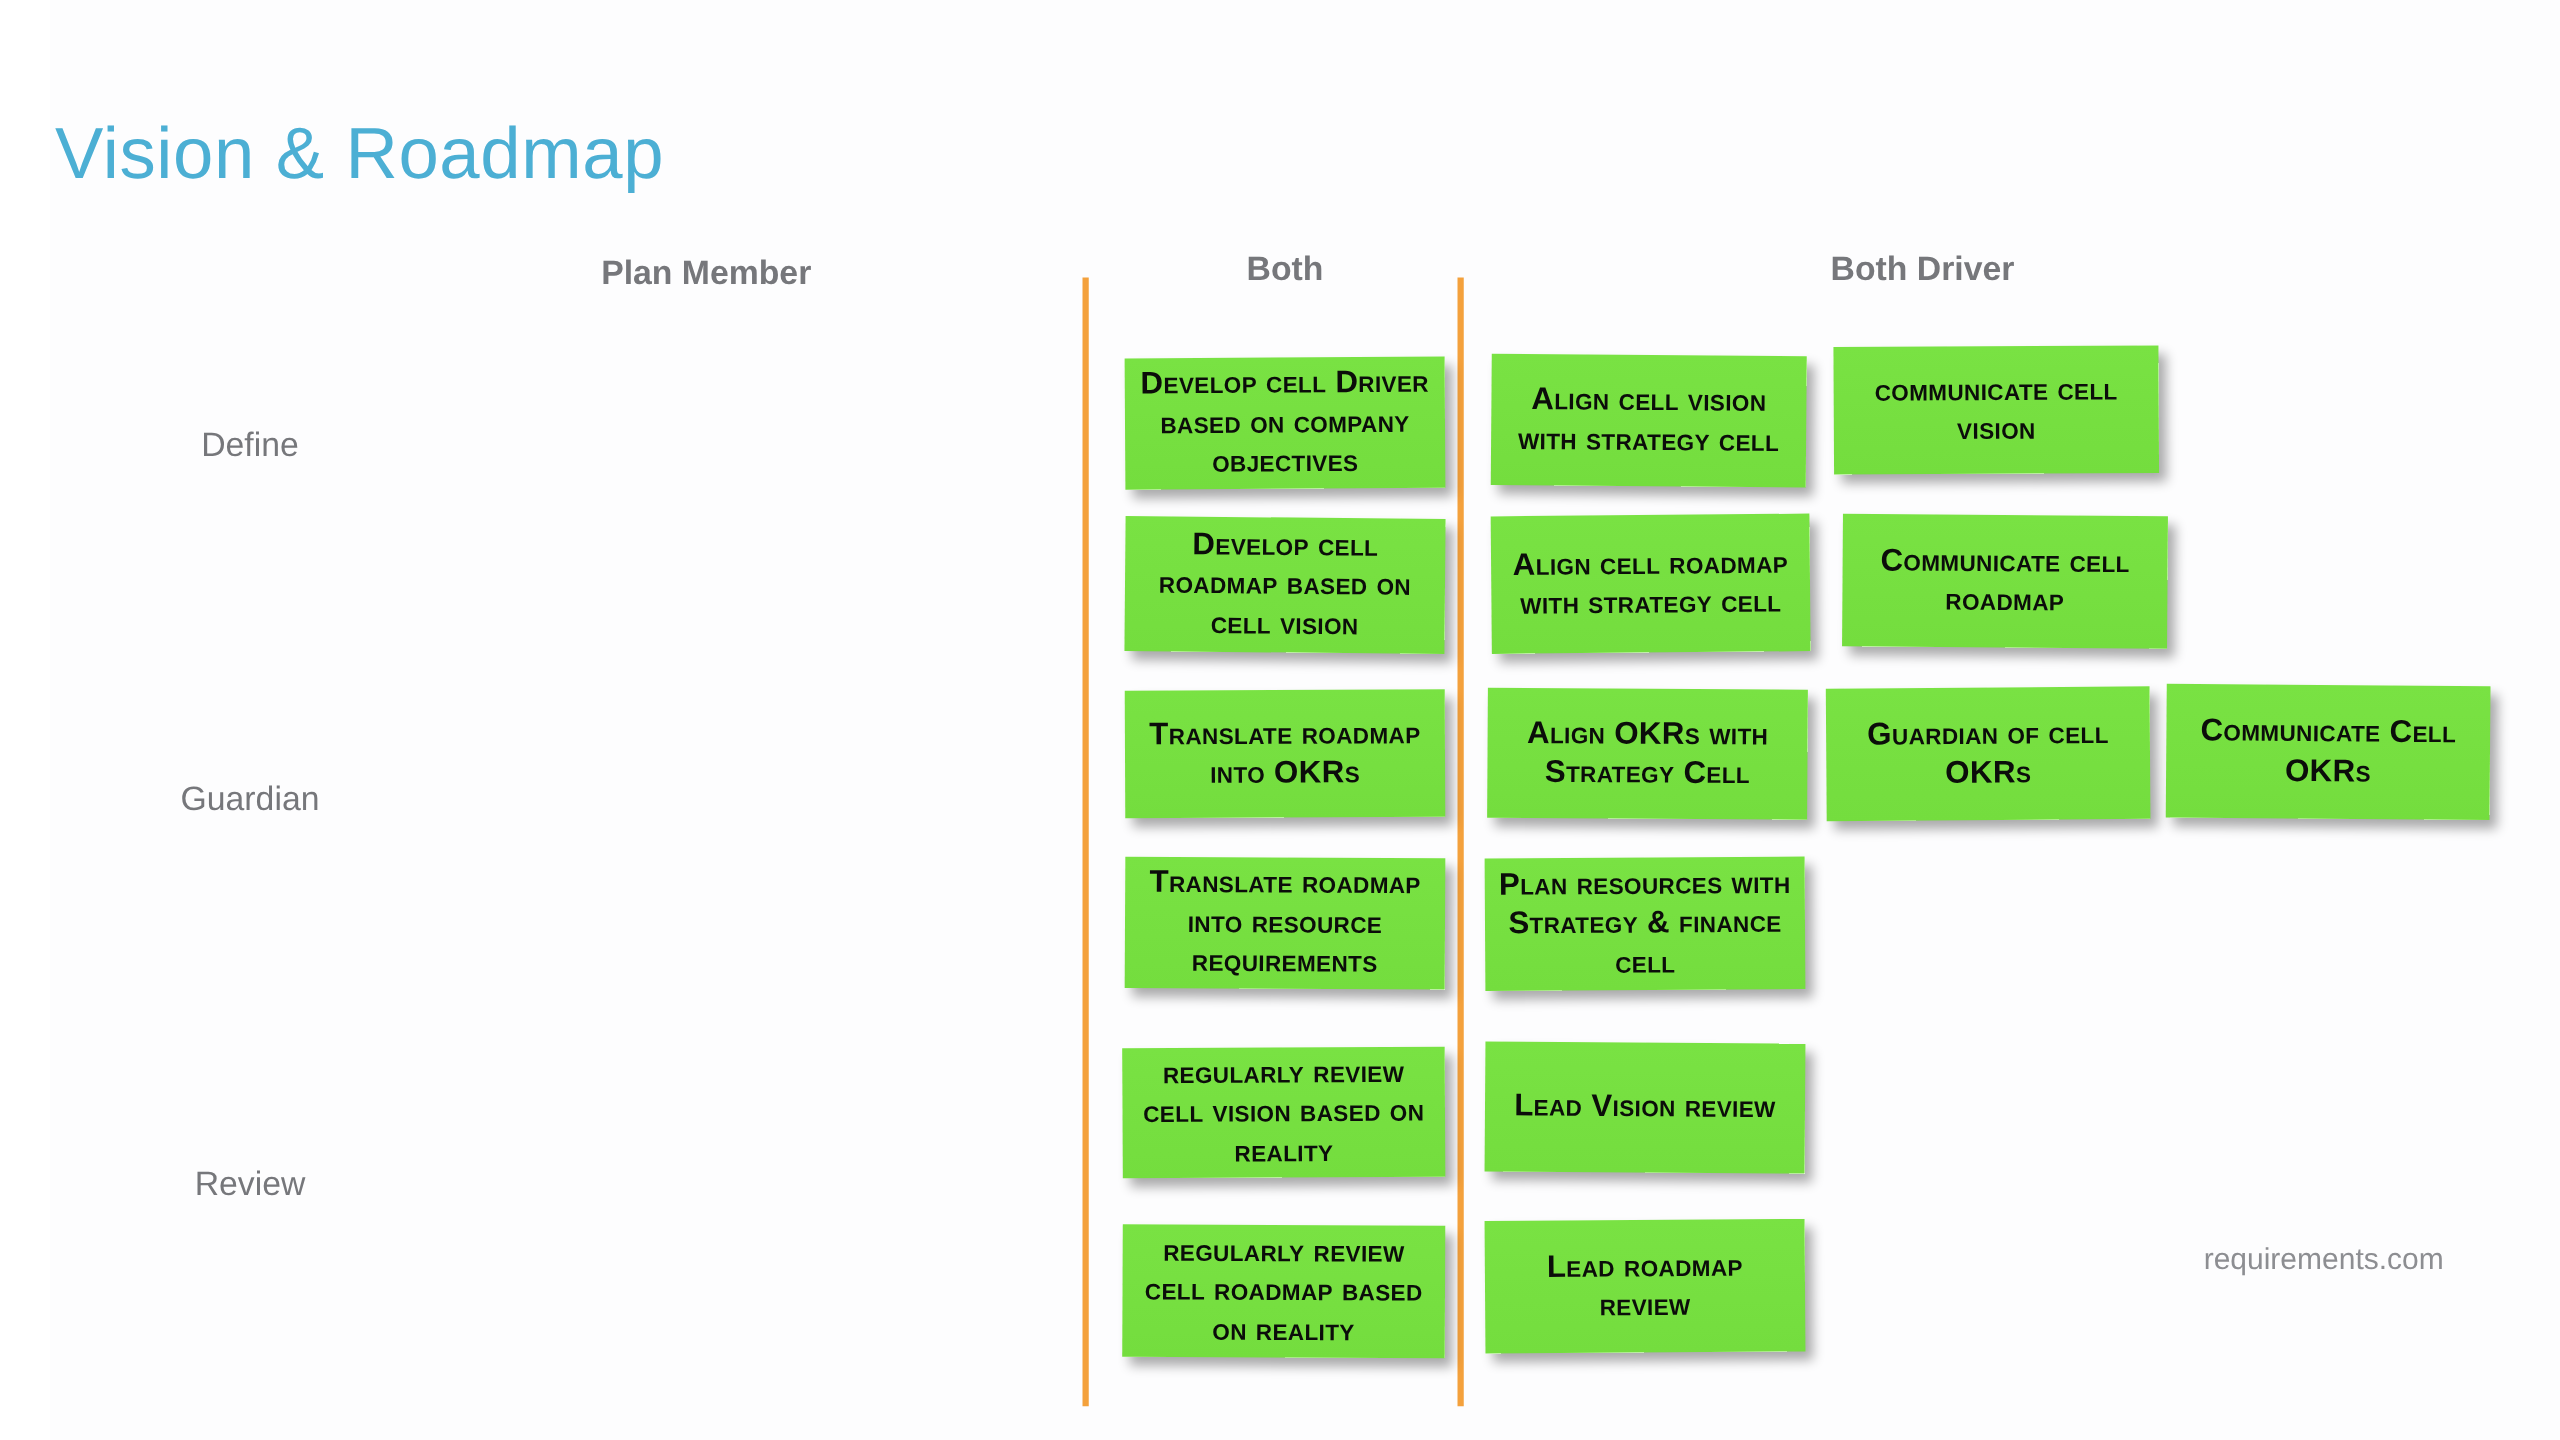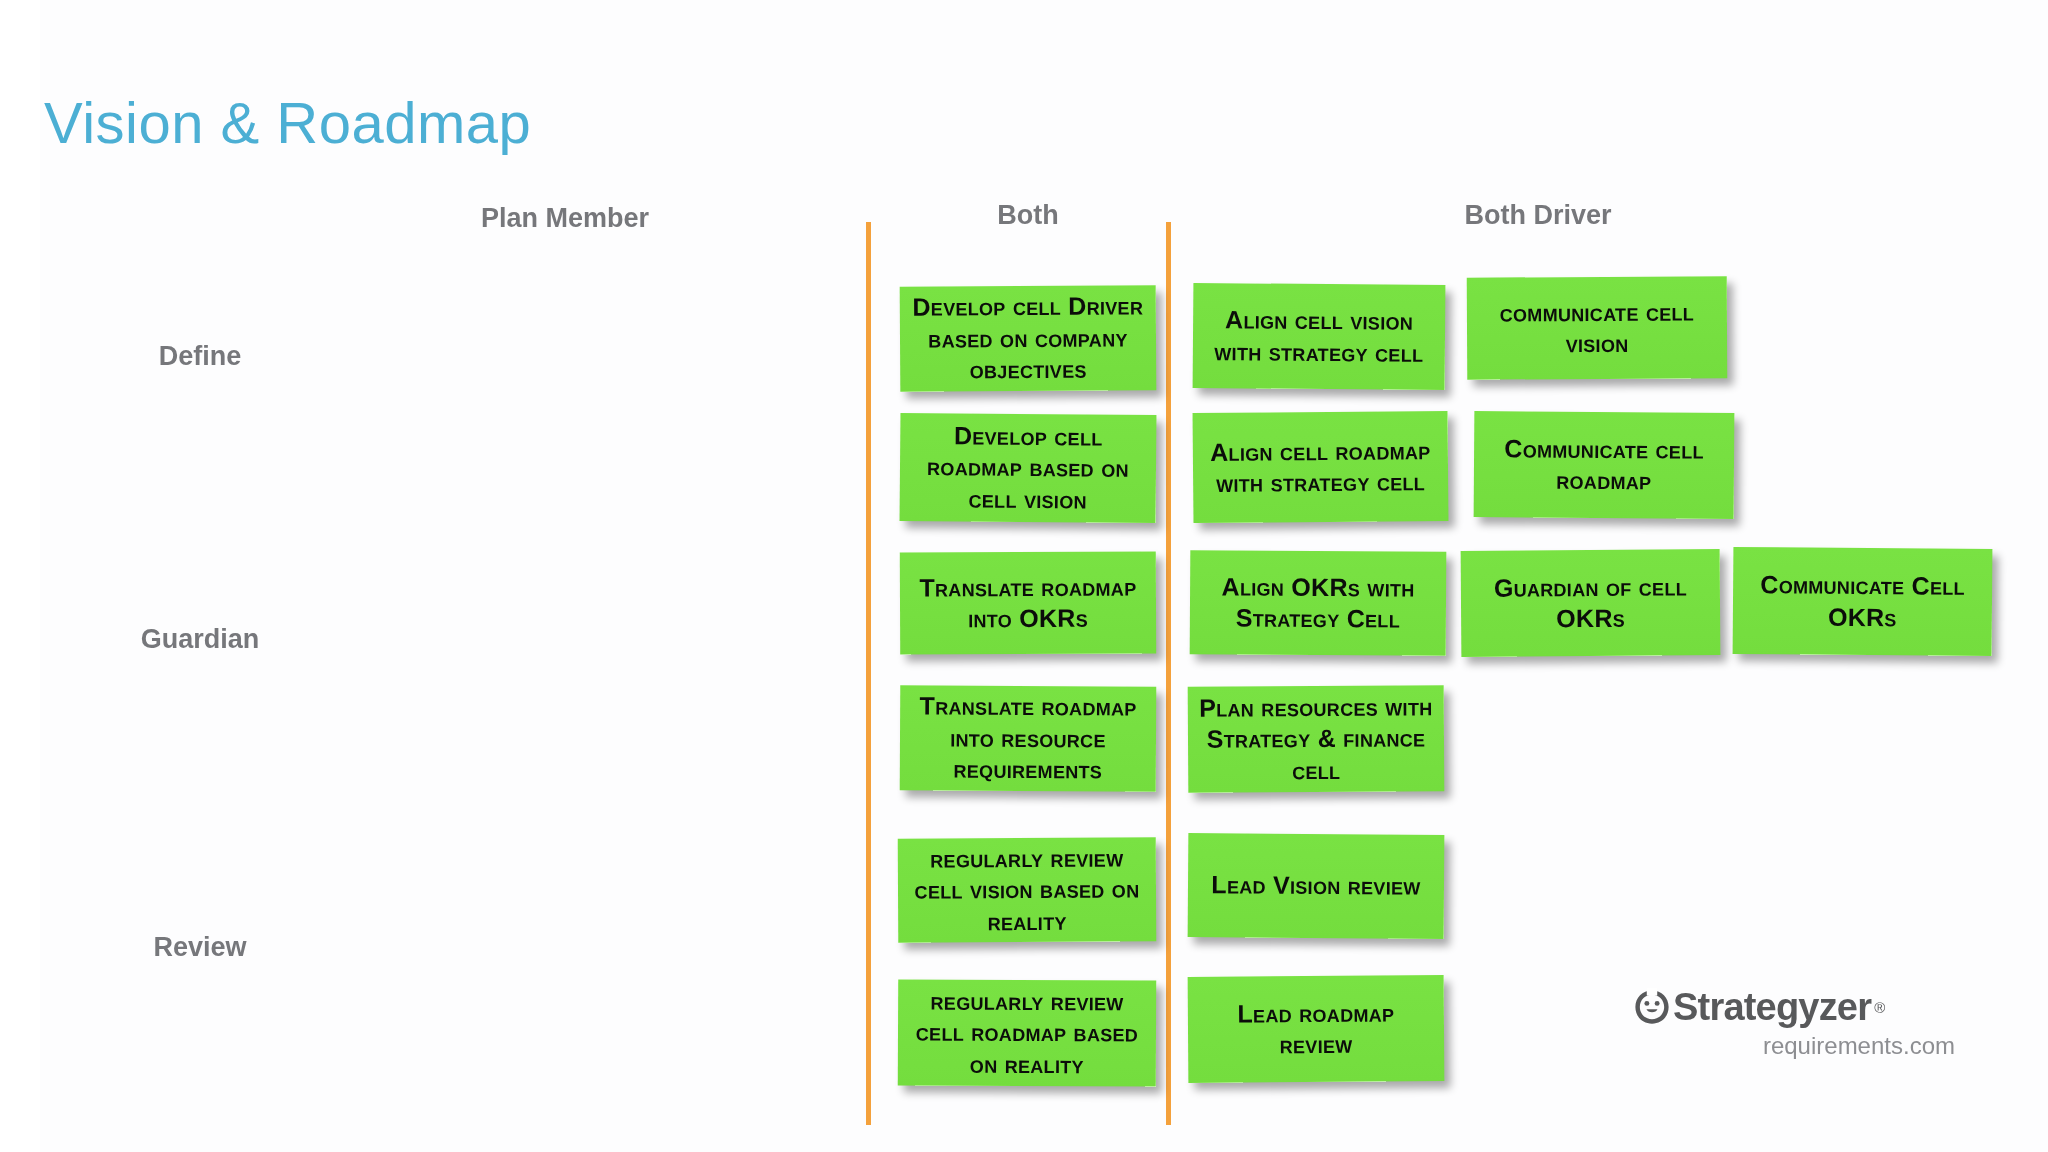--- a/index.html
+++ b/index.html
@@ -48,21 +48,21 @@
     transform: translateX(-50%);
   }
   #header-cell-member { left: 565px; top: 203px; }
   #header-both        { left: 1028px; top: 200px; }
   #header-cell-driver { left: 1538px; top: 200px; }
 
   
   .row-label {
     position: absolute;
     font-size: 27px;
-    font-weight: bold;
+    font-weight: normal;
     color: #76777b;
     white-space: nowrap;
     transform: translateX(-50%);
   }
   #row-label-define    { left: 200px; top: 341px; }
   #row-label-translate { left: 200px; top: 624px; }
   #row-label-review    { left: 200px; top: 932px; }
 
   
   .divider {
@@ -206,25 +206,14 @@
 </div>
 
 <div class="note" style="left:898px;  top:980px; width:258px; height:106px; transform:rotate(0.25deg);">
   <span class="note-text">regularly review cell roadmap based on reality</span>
 </div>
 <div class="note" style="left:1188px; top:976px; width:256px; height:106px; transform:rotate(-0.4deg);">
   <span class="note-text">Lead roadmap review</span>
 </div>
 
 <div id="logo-block">
-  <div id="logo-row">
-    <svg id="logo-mark" viewBox="0 0 40 40">
-      <path d="M20 2.5 C30.2 2.5 37.5 10.2 37.5 20 C37.5 29.8 30.2 37.5 20 37.5 C9.8 37.5 2.5 29.8 2.5 20 C2.5 10.2 9.8 2.5 20 2.5 Z M20 7.2 C12.6 7.2 7.2 12.9 7.2 20 C7.2 27.1 12.6 32.8 20 32.8 C27.4 32.8 32.8 27.1 32.8 20 C32.8 12.9 27.4 7.2 20 7.2 Z" fill="#58595b"></path>
-      <rect x="14.5" y="0" width="11" height="8" fill="#ffffff"></rect>
-      <circle cx="14.6" cy="16.2" r="2.6" fill="#58595b"></circle>
-      <circle cx="25.4" cy="16.2" r="2.6" fill="#58595b"></circle>
-      <path d="M14.2 22.4 C15.6 26.4 24.4 26.4 25.8 22.4 Z" fill="#58595b"></path>
-    </svg>
-    <span id="logo-wordmark">Strategyzer</span>
-      <span id="logo-reg">®</span>
-  </div>
   <div id="logo-url">requirements.com</div>
 </div>
 
 </body></html>

